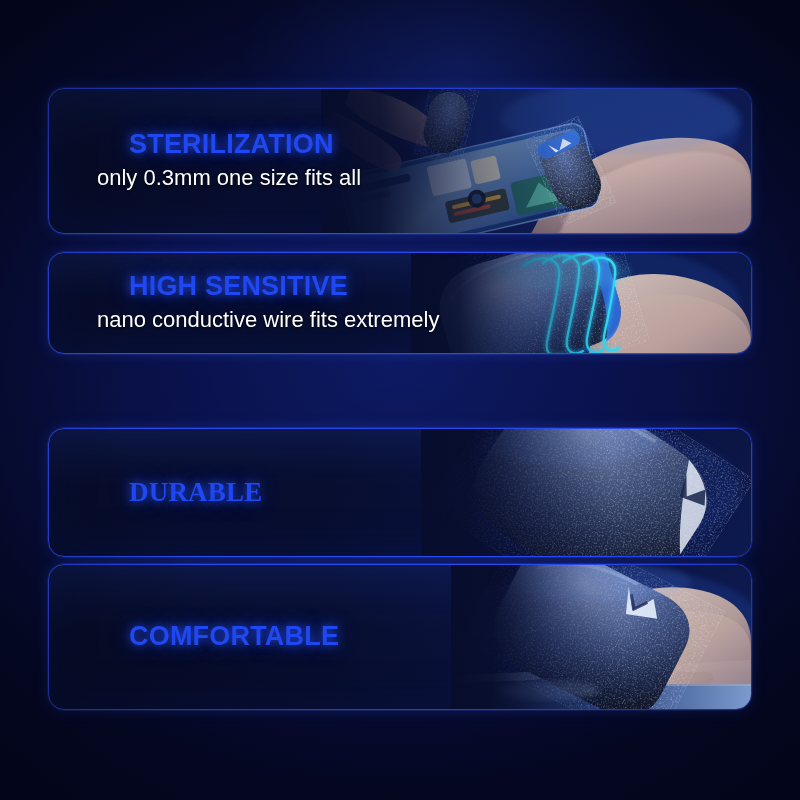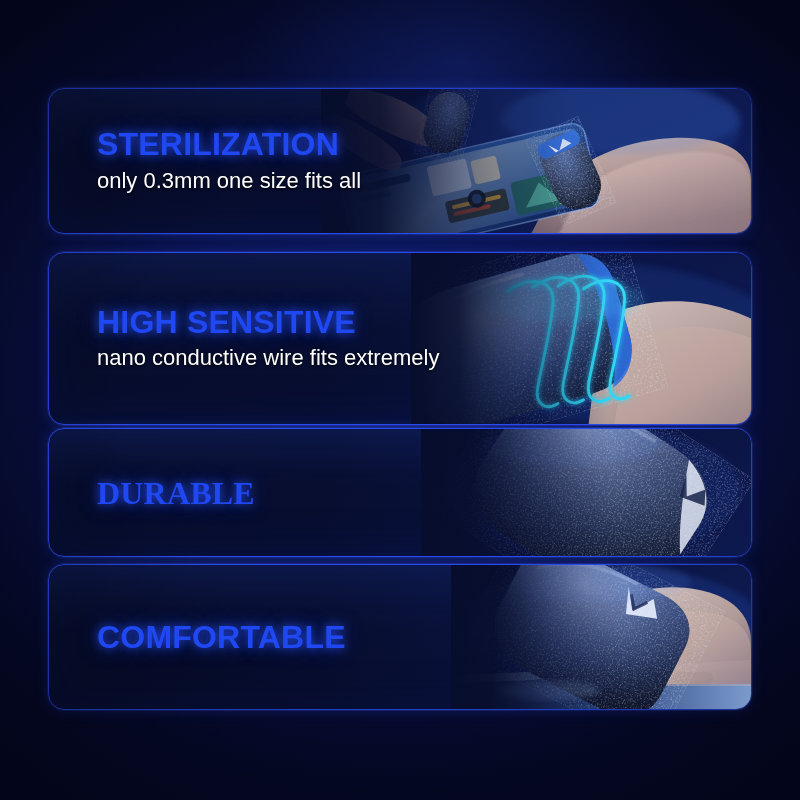--- a/index.html
+++ b/index.html
@@ -35,44 +35,45 @@
     border-radius:16px;
     background:
       linear-gradient(100deg, #070d2c 0%, #070e30 40%, #0a1340 70%, #0b1646 100%);
     box-shadow:
       0 0 0 0.5px rgba(70,110,255,0.35),
       0 0 14px rgba(40,80,245,0.30),
       inset 0 0 40px rgba(10,22,80,0.55);
     overflow:hidden;
   }
   .p1 { top:88px;  height:146px; }
-  .p2 { top:252px; height:173px; }
+  .p2 { top:252px; height:102px; }
   .p3 { top:428px; height:129px;font-family:Liberation Serif, serif; }
   .p4 { top:564px; height:146px; }
 
   .panel-sheen {
     position:absolute; inset:0;
     background:linear-gradient(180deg, rgba(60,100,230,0.10) 0%, rgba(0,0,0,0) 45%);
     pointer-events:none;
   }
 
   
   .text-block {
     position:absolute; left:48px; top:50%;
     transform:translateY(-50%);
     z-index:6;
   }
   .heading {
     color:#1f48f2;
-    font-size:32px;
+    font-size:27px;
     font-weight:bold;
     letter-spacing:0.2px;
     line-height:1.08;
     text-shadow:0 0 10px rgba(40,80,250,0.85), 0 0 22px rgba(40,80,250,0.45);
     white-space:nowrap;
+    margin-left:32px;
   }
   .subtitle {
     color:#ffffff;
     font-size:22px;
     font-weight:500;
     line-height:1.25;
     margin-top:5px;
     white-space:nowrap;
     text-shadow:0 1px 3px rgba(0,0,0,0.85);
   }

